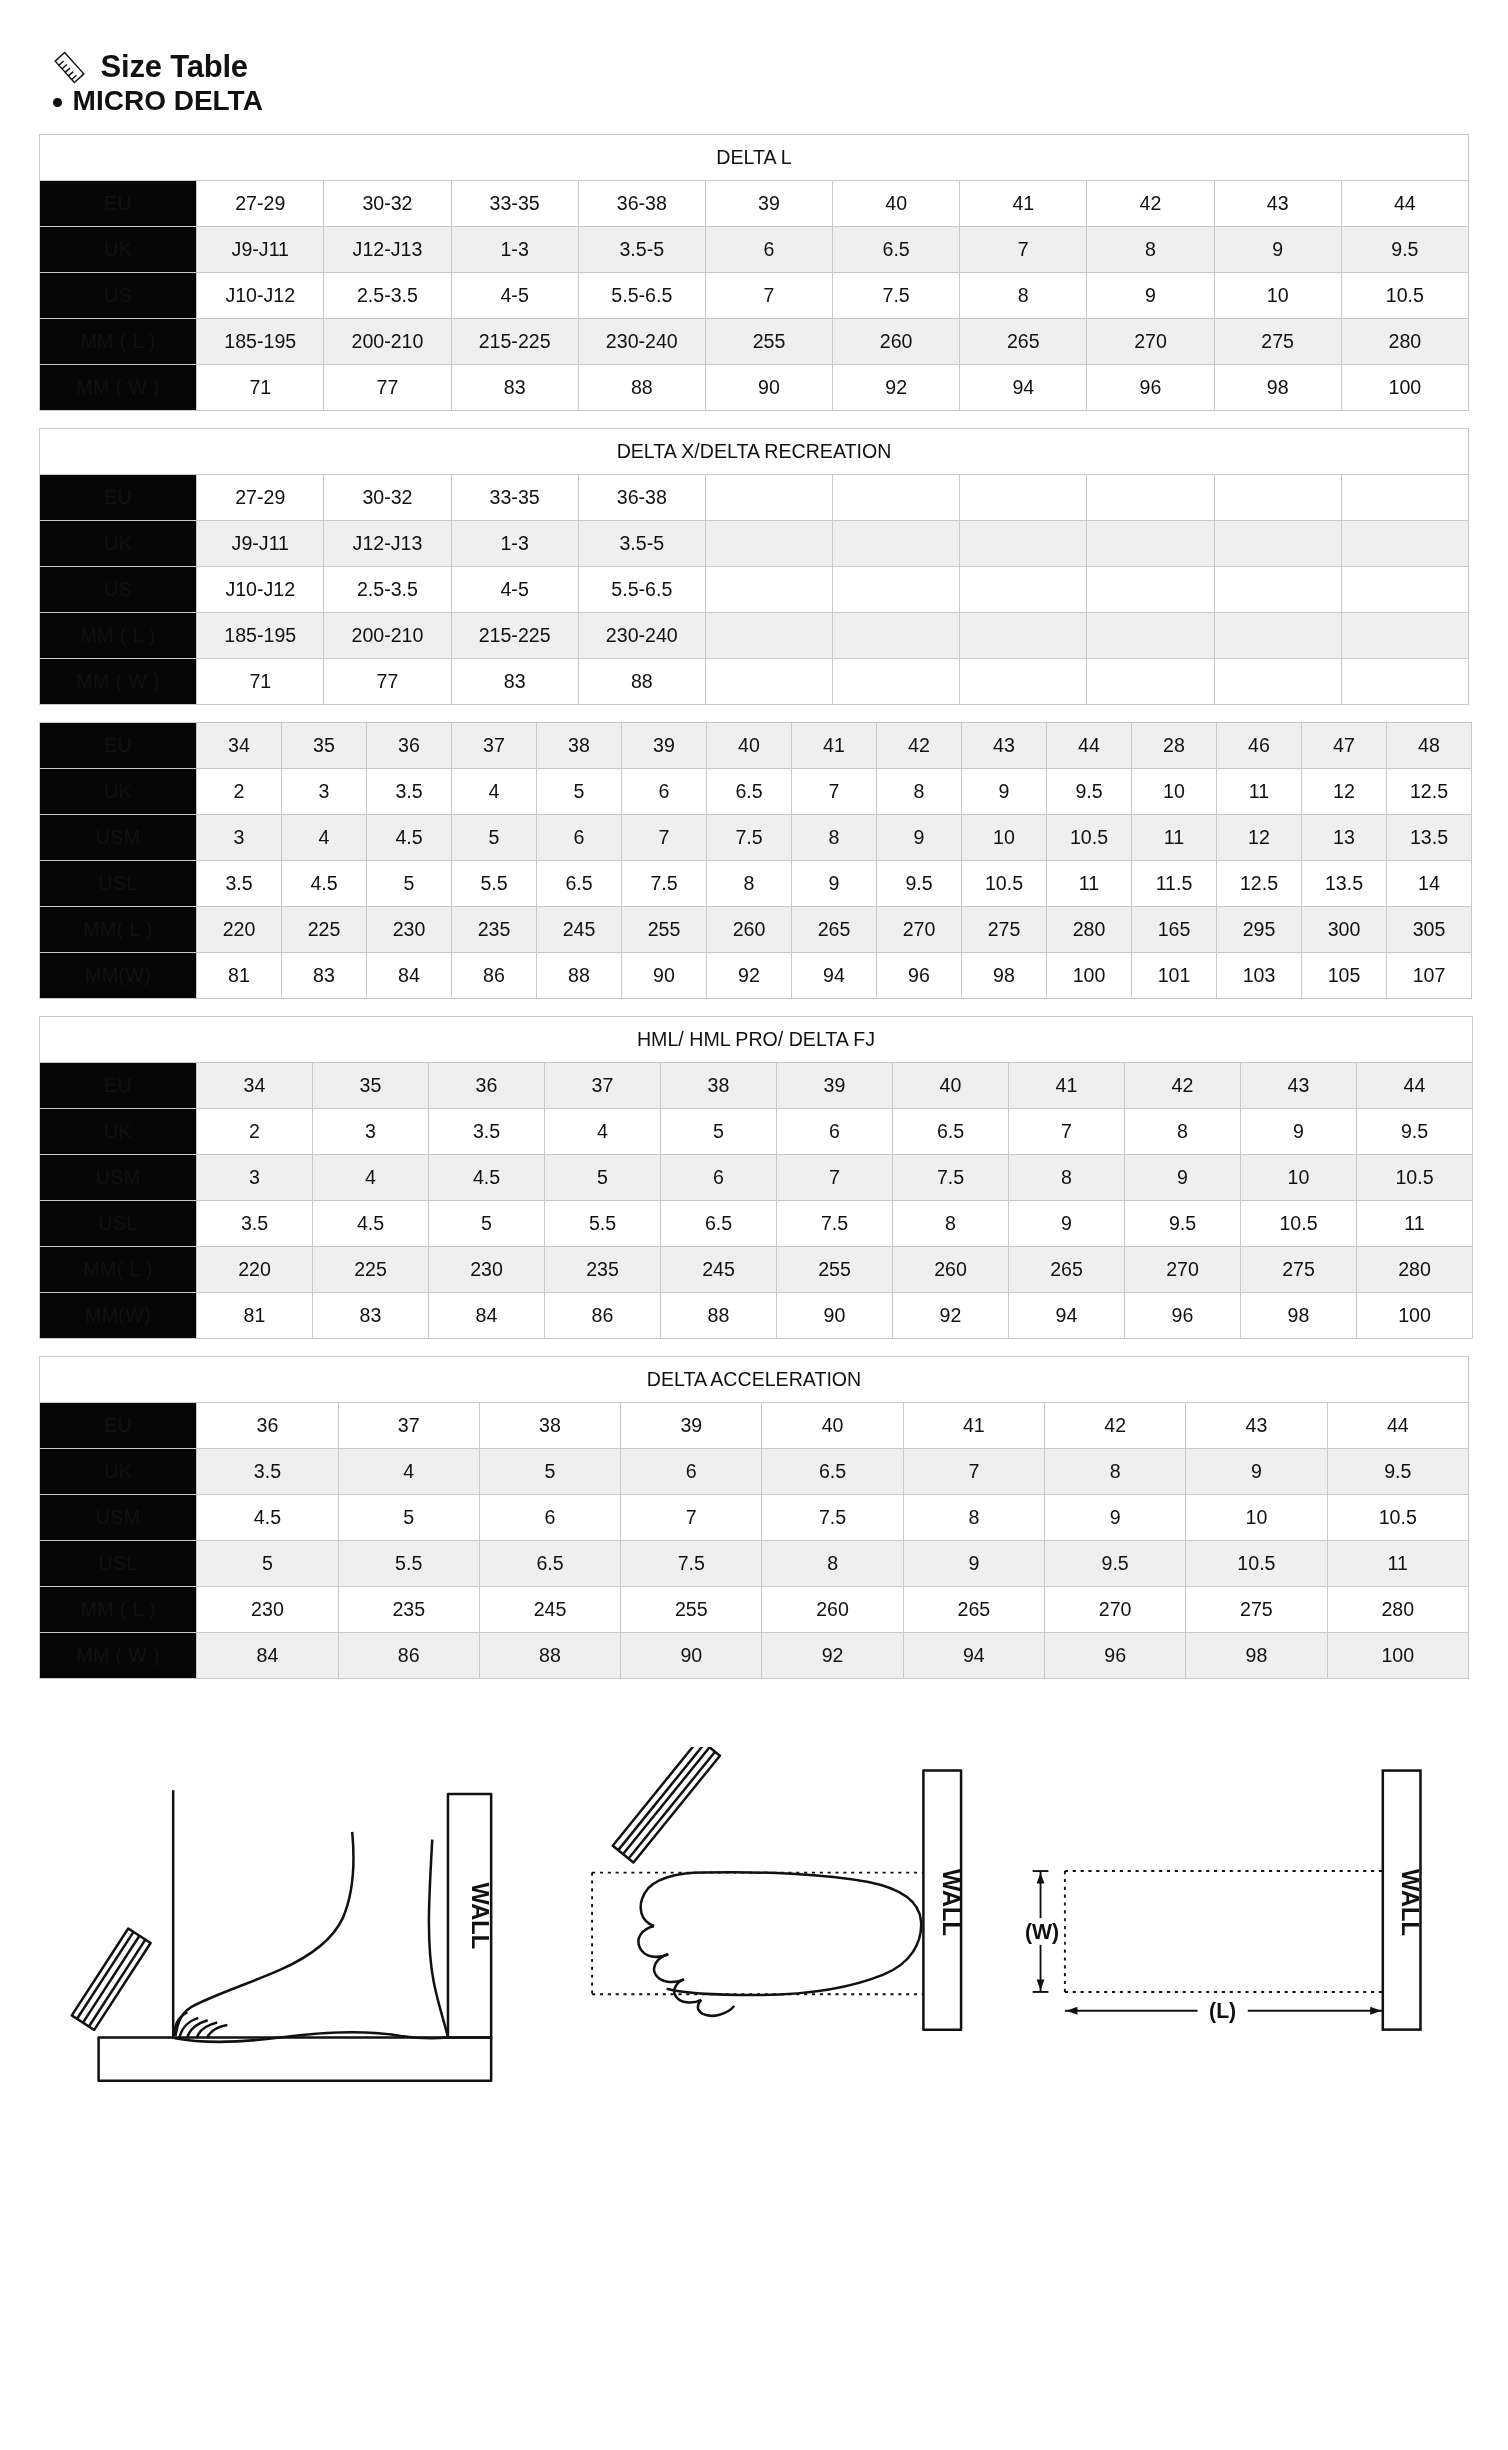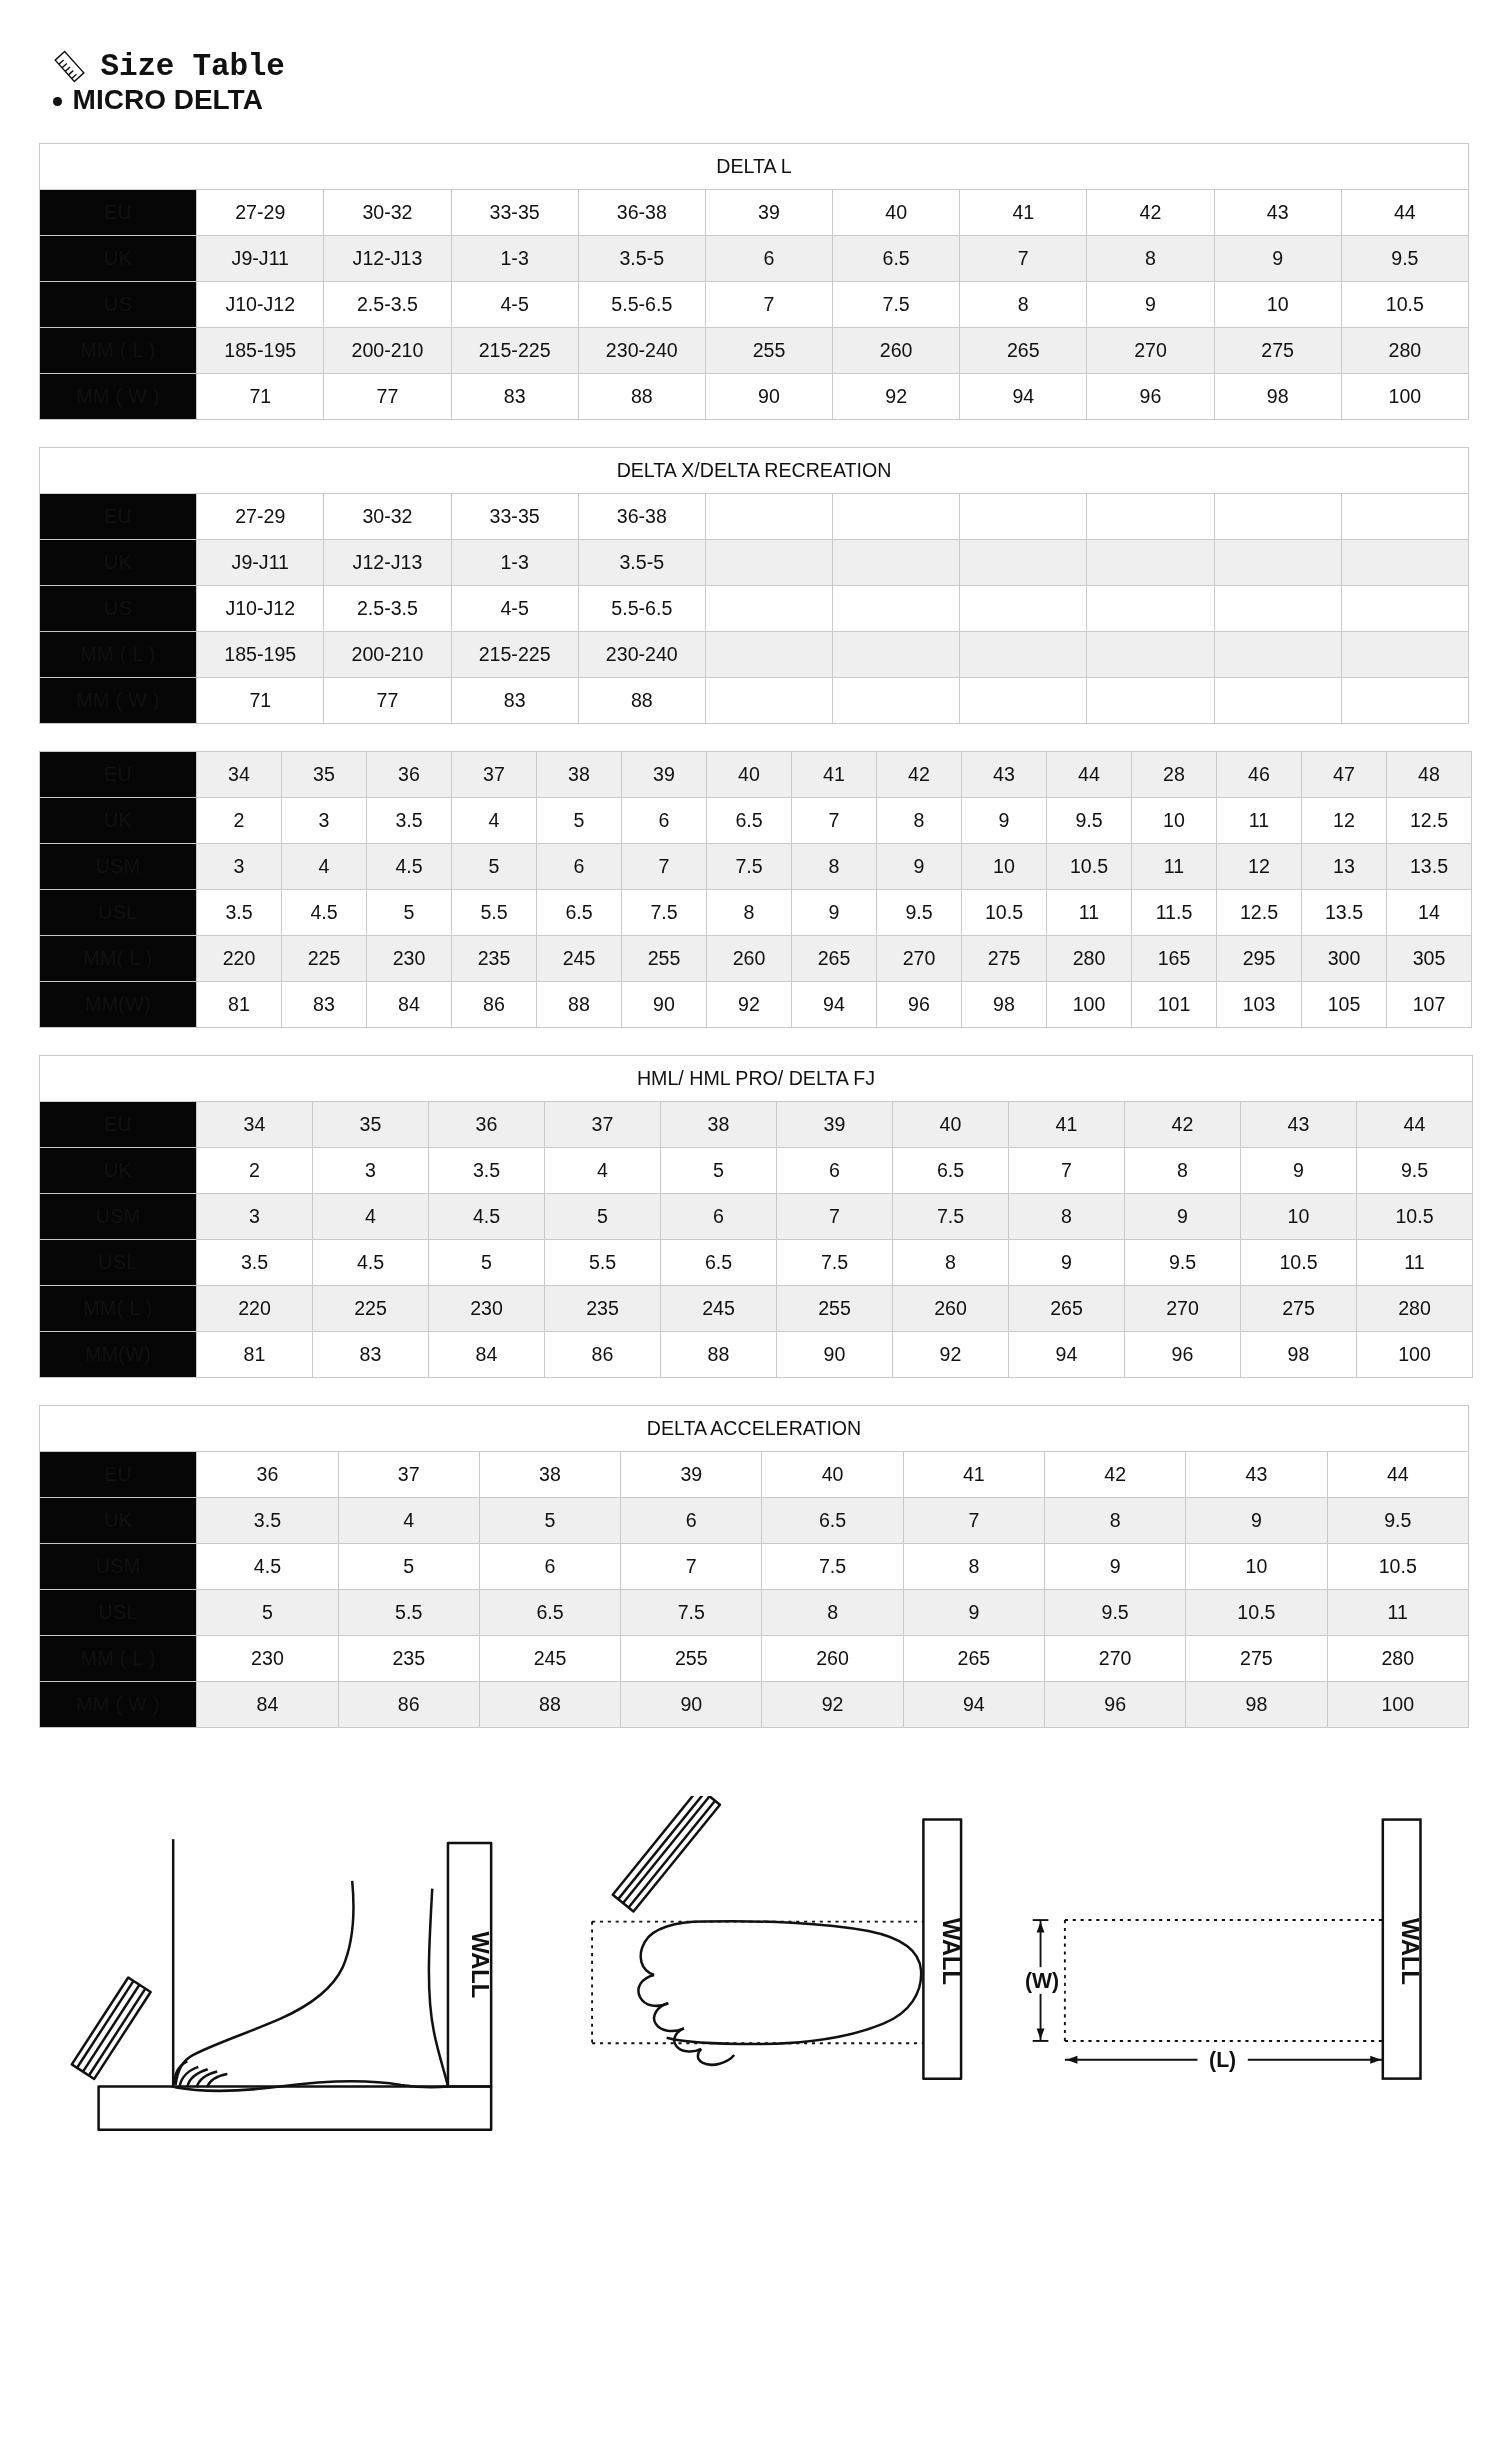--- a/index.html
+++ b/index.html
@@ -18,21 +18,20 @@
     padding: 0 39px;
   }
 
   
   .page-header {
     display: flex;
     align-items: center;
     gap: 14px;
     padding-top: 49px;
     padding-left: 12.6px;
-    font-family: Liberation Mono, monospace;
   }
   .ruler-icon { width: 35px; height: 35px; display: block; flex: 0 0 auto; }
   .page-title {
     font-size: 31px;
     font-weight: bold;
     color: #111111;
     letter-spacing: -0.2px;
   }
 
   .section-heading {
@@ -49,21 +48,21 @@
     margin-top: 3.1px;
   }
   .section-heading-text {
     font-size: 28px;
     font-weight: bold;
     color: #111111;
     letter-spacing: 0px;
   }
 
   
-  .size-table-wrap { margin-top: 27px; }
+  .size-table-wrap { margin-top: 17px; }
   table.size-table {
     width: 1430px;
     border-collapse: collapse;
     table-layout: fixed;
     border: 1.6px solid #2b2b2b;
     background: #ffffff;
   }
   table.size-table td, table.size-table th {
     border: 0.8px solid #c9c9c9;
     text-align: center;

